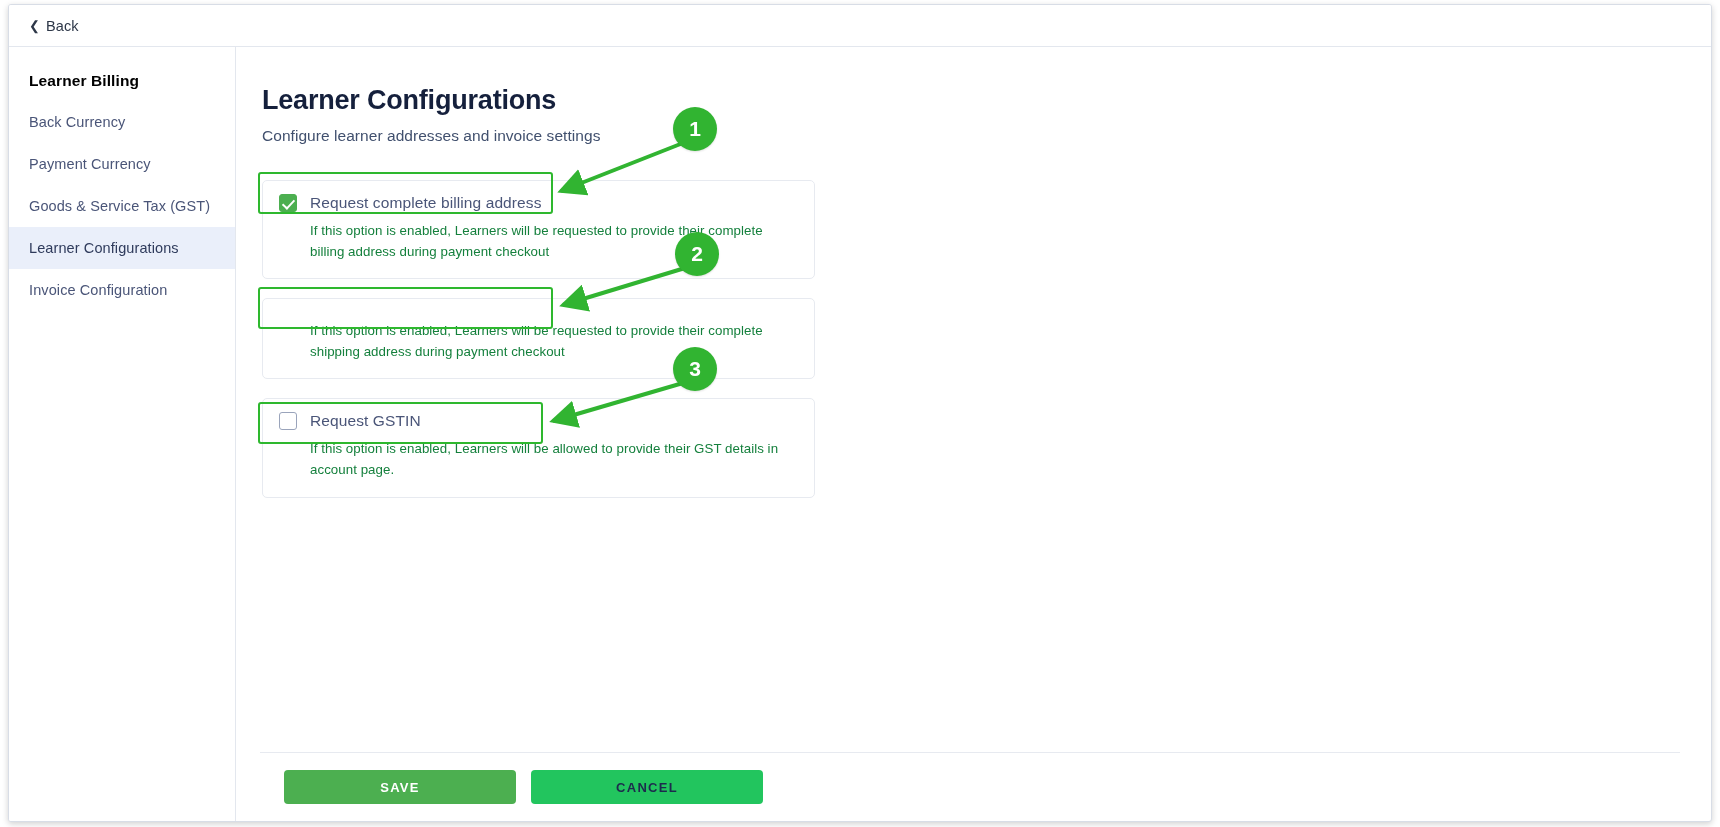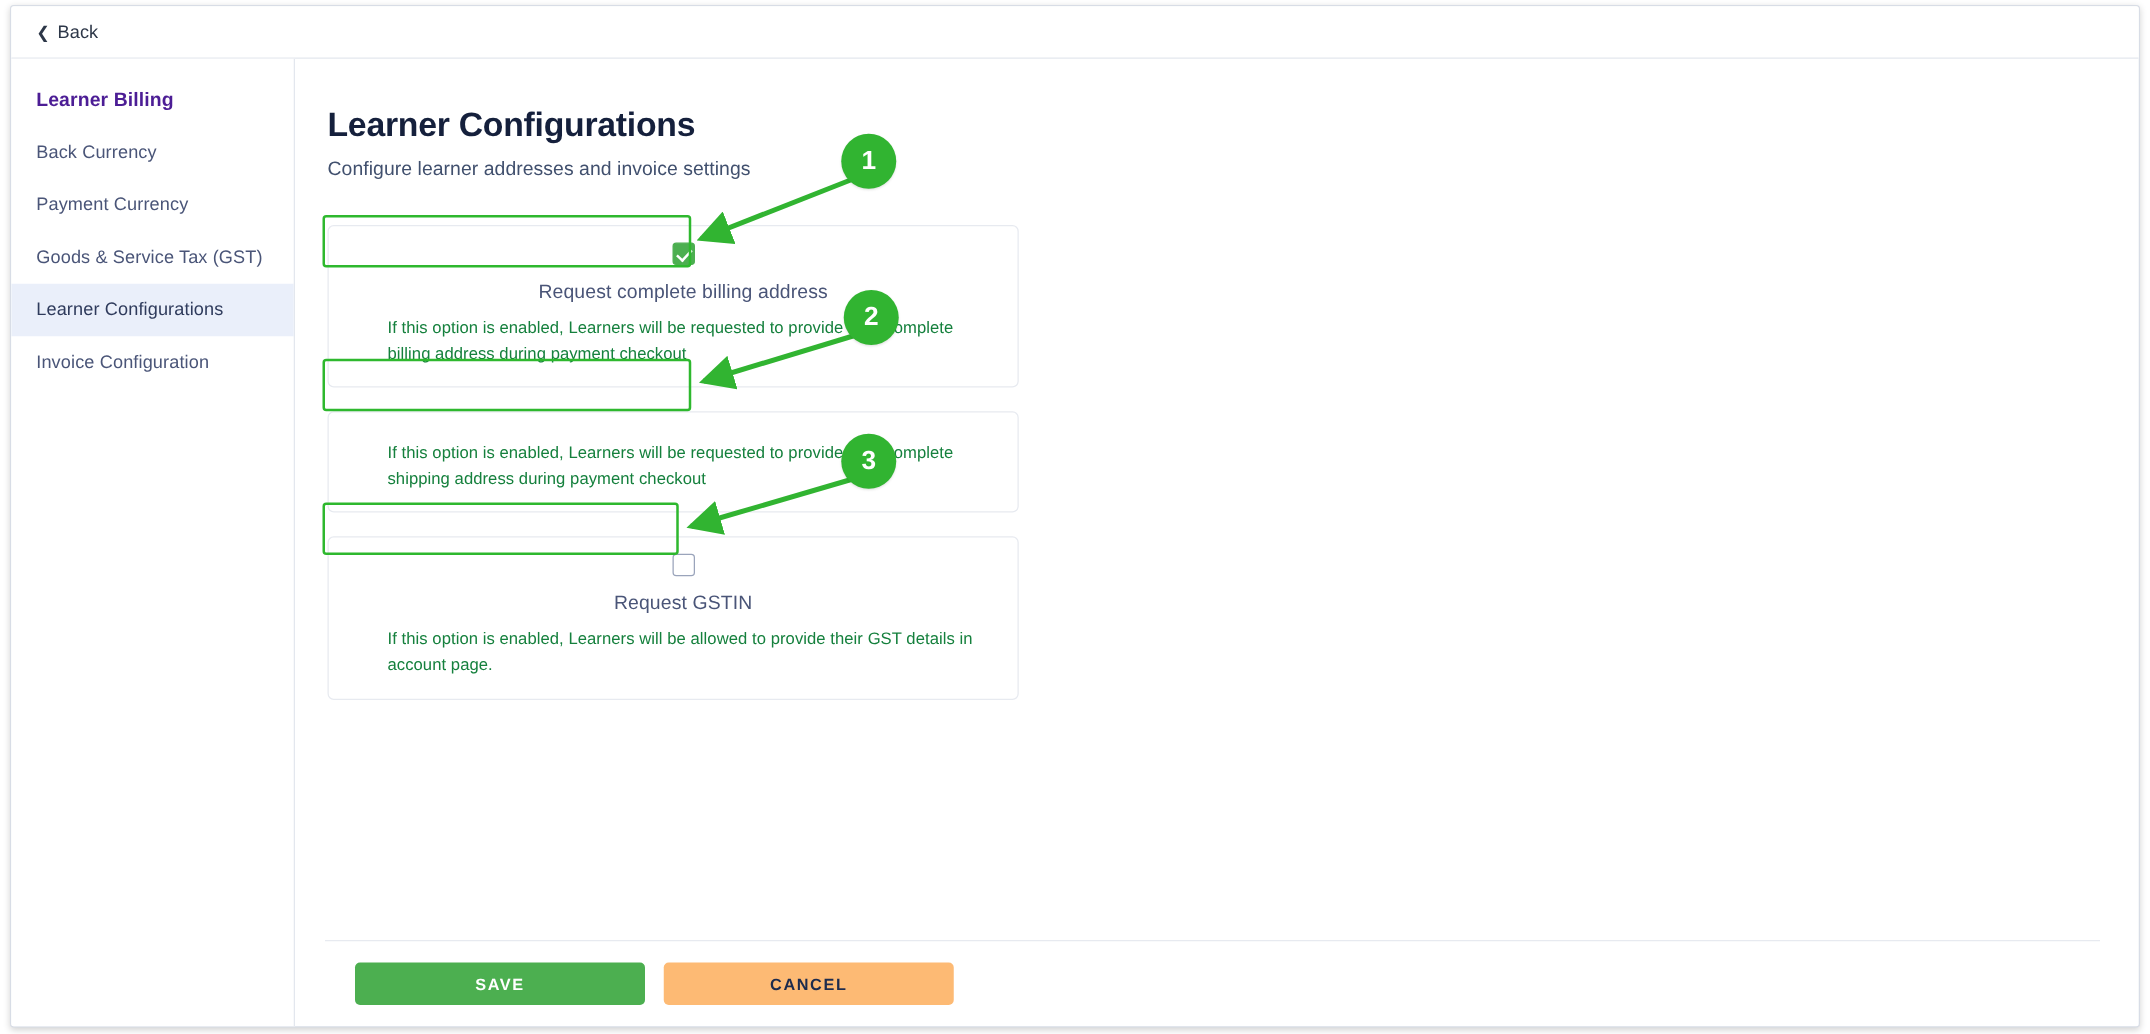--- a/index.html
+++ b/index.html
@@ -58,21 +58,21 @@
   .sidebar {
     width: 227px;
     border-right: 1px solid #e3e7ee;
     padding-top: 14px;
     background: #ffffff;
     flex: 0 0 227px;
   }
   .side-title {
     font-size: 15.5px;
     font-weight: bold;
-    color: #4c1d95;
+    color: #000000;
     padding: 11px 0 11px 20px;
     letter-spacing: 0.1px;
   }
   .side-item {
     font-size: 14.5px;
     color: #4a5578;
     padding: 13px 0 13px 20px;
     cursor: pointer;
     letter-spacing: 0.1px;
   }
@@ -108,21 +108,20 @@
     border-radius: 5px;
     background: #ffffff;
     padding: 13px 0 16px 0;
     margin-bottom: 19px;
   }
   .card-row {
     display: flex;
     align-items: center;
     gap: 13px;
     padding-left: 16px;
-    flex-direction: column;
   }
   .cbox {
     width: 18px;
     height: 18px;
     border-radius: 3px;
     border: 1.6px solid #9aa4bb;
     background: #ffffff;
     flex: 0 0 18px;
     cursor: pointer;
     position: relative;
@@ -173,21 +172,21 @@
     height: 34px;
     border: none;
     border-radius: 4px;
     font-size: 13px;
     font-weight: bold;
     letter-spacing: 1.3px;
     cursor: pointer;
     font-family: "Liberation Sans", sans-serif;
   }
   .btn-save { background: #4caf50; color: #ffffff; }
-  .btn-cancel { background: #fdba74; color: #1d2b4d; }
+  .btn-cancel { background: #22c55e; color: #1d2b4d; }
 
   
   .overlay {
     position: absolute;
     left: 0; top: 0;
     width: 1720px; height: 827px;
     pointer-events: none;
   }
   .hl-box {
     position: absolute;

